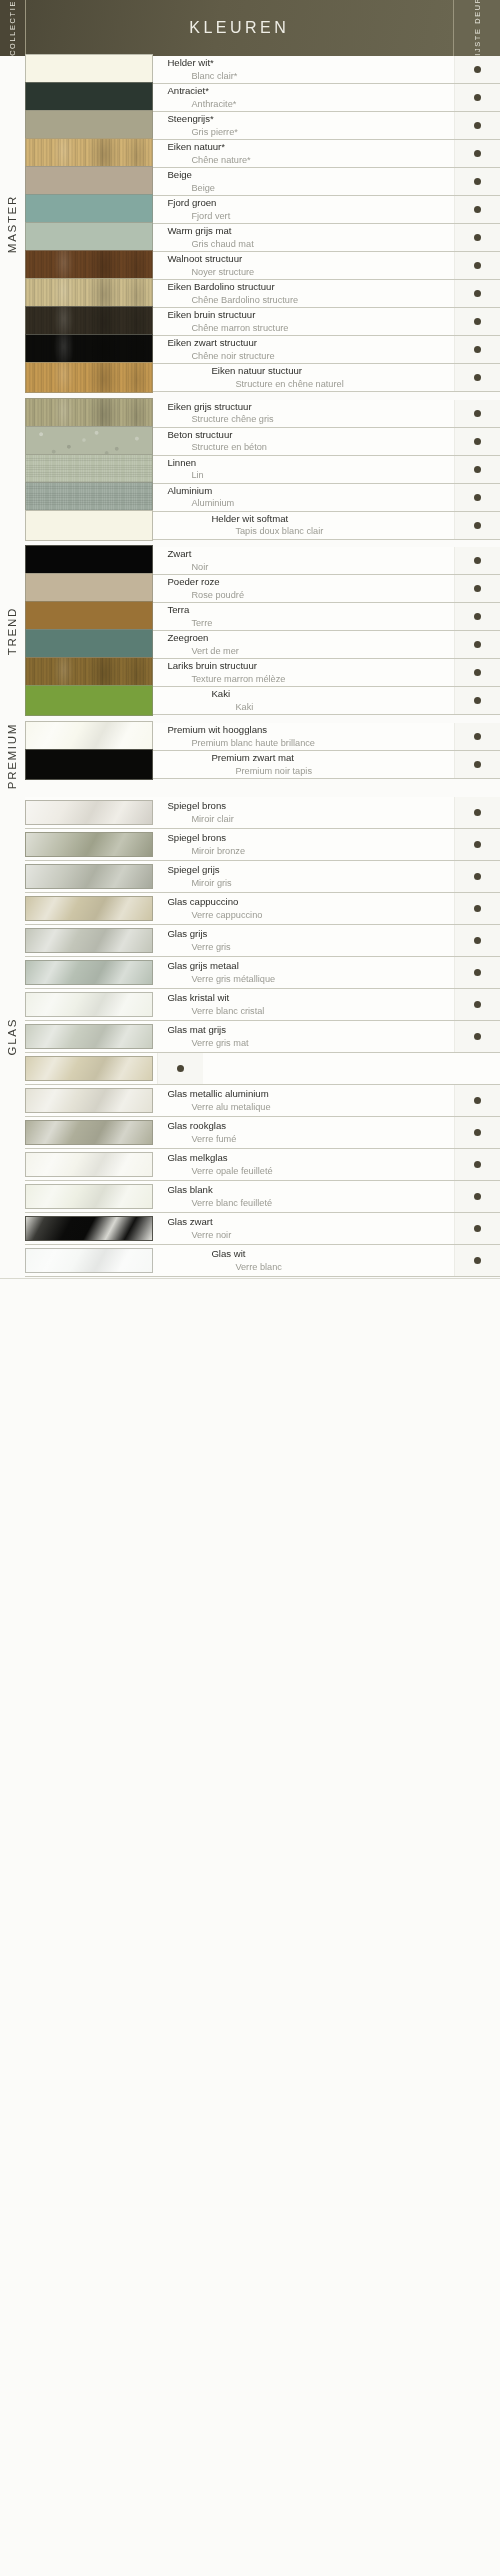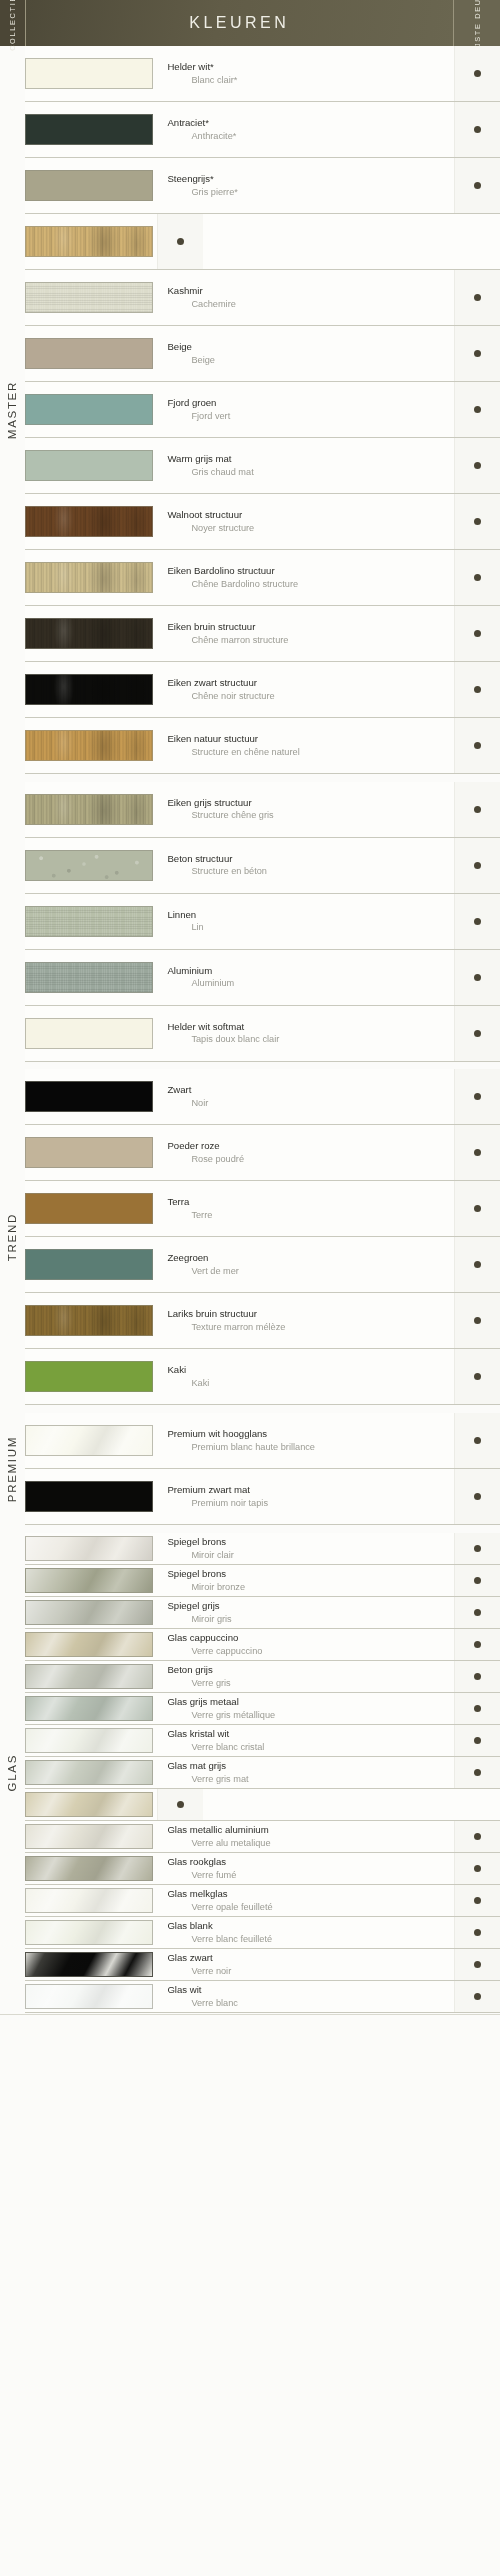--- a/index.html
+++ b/index.html
@@ -7,21 +7,21 @@
     width:500px; height:2576px;
     background:#fbfbf9;
     font-family:"Liberation Sans", sans-serif;
     overflow:hidden;
     position:relative;
   }
   .page { width:500px; position:relative; }
 
   
   .header {
-    height:46px;
+    height:56px;
     display:flex;
     background:#a21caf;
     position:relative;
   }
   .hdr-left {
     width:24.6px;
     background:#4b4636;
     display:flex; align-items:center; justify-content:center;
     flex:none;
   }
@@ -71,22 +71,22 @@
   .sec-rows { flex:1; min-width:0; }
 
   
   .row {
     display:flex;
     align-items:center;
     border-bottom:0.8px solid #c9c9bd;
     background:#fdfdfb;
     position:relative;
   }
-  .row:last-child { border-bottom:0.8px solid #c9c9bd; }
-  .row.h52 { height:56px; }
+  .row:last-child { border-bottom:0.8px solid #c9c9bd;gap:44px; }
+  .row.h52 { height:28px; }
   .row.h42 { height:32px; }
 
   .swatch-cell {
     width:132px; flex:none;
     display:flex; align-items:center;
     padding-left:0;
   }
   .swatch {
     width:128px;
     height:31px;
@@ -250,31 +250,23 @@
               <div class="fr">Gris pierre*</div>
             </div>
             <div class="dot-cell">
               <span class="dot" style="background: rgb(75, 70, 54);"></span>
             </div>
           </div>
           <div class="row h52">
             <div class="swatch-cell">
               <div class="swatch tex-wood" style="background: rgb(211, 180, 117);"></div>
             </div>
-            <div class="dot-cell">
-              <span class="dot" style="background: rgb(75, 70, 54);"></span>
-            </div>
-          </div>
-          <div class="row h52">
-            <div class="swatch-cell">
-              <div class="swatch tex-linen" style="background: rgb(220, 220, 203);"></div>
-            </div>
-            <div class="names">
-              <div class="nl">Kashmir</div>
-              <div class="fr">Cachemire</div>
+            <div class="names">
+              <div class="nl">Eiken natuur*</div>
+              <div class="fr">Chêne nature*</div>
             </div>
             <div class="dot-cell">
               <span class="dot" style="background: rgb(75, 70, 54);"></span>
             </div>
           </div>
           <div class="row h52">
             <div class="swatch-cell">
               <div class="swatch " style="background: rgb(181, 168, 148);"></div>
             </div>
             <div class="names">
@@ -597,21 +589,21 @@
             </div>
             <div class="dot-cell">
               <span class="dot" style="background: rgb(75, 70, 54);"></span>
             </div>
           </div>
           <div class="row h42">
             <div class="swatch-cell">
               <div class="swatch tex-glass" style="background: rgb(195, 198, 186);"></div>
             </div>
             <div class="names">
-              <div class="nl">Beton grijs</div>
+              <div class="nl">Glas grijs</div>
               <div class="fr">Verre gris</div>
             </div>
             <div class="dot-cell">
               <span class="dot" style="background: rgb(75, 70, 54);"></span>
             </div>
           </div>
           <div class="row h42">
             <div class="swatch-cell">
               <div class="swatch tex-glass" style="background: rgb(182, 192, 180);"></div>
             </div>

